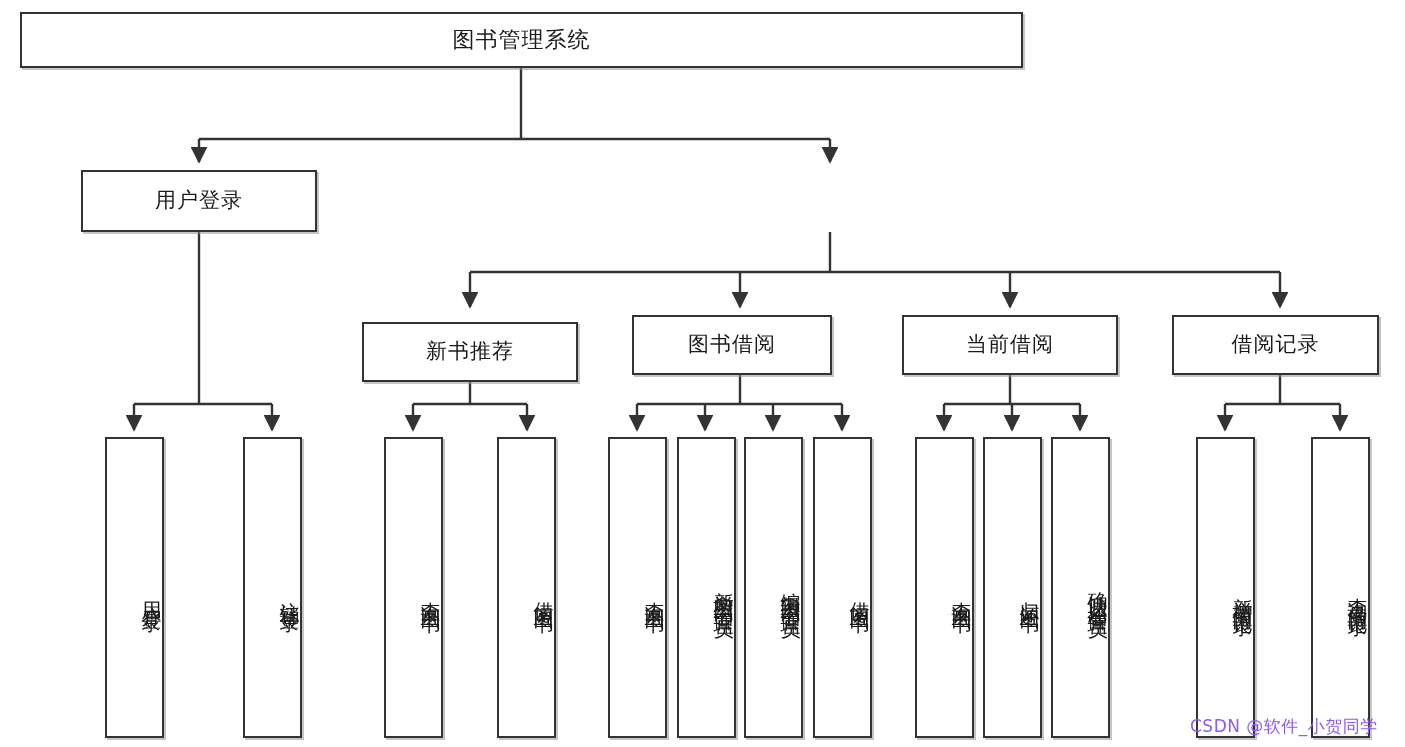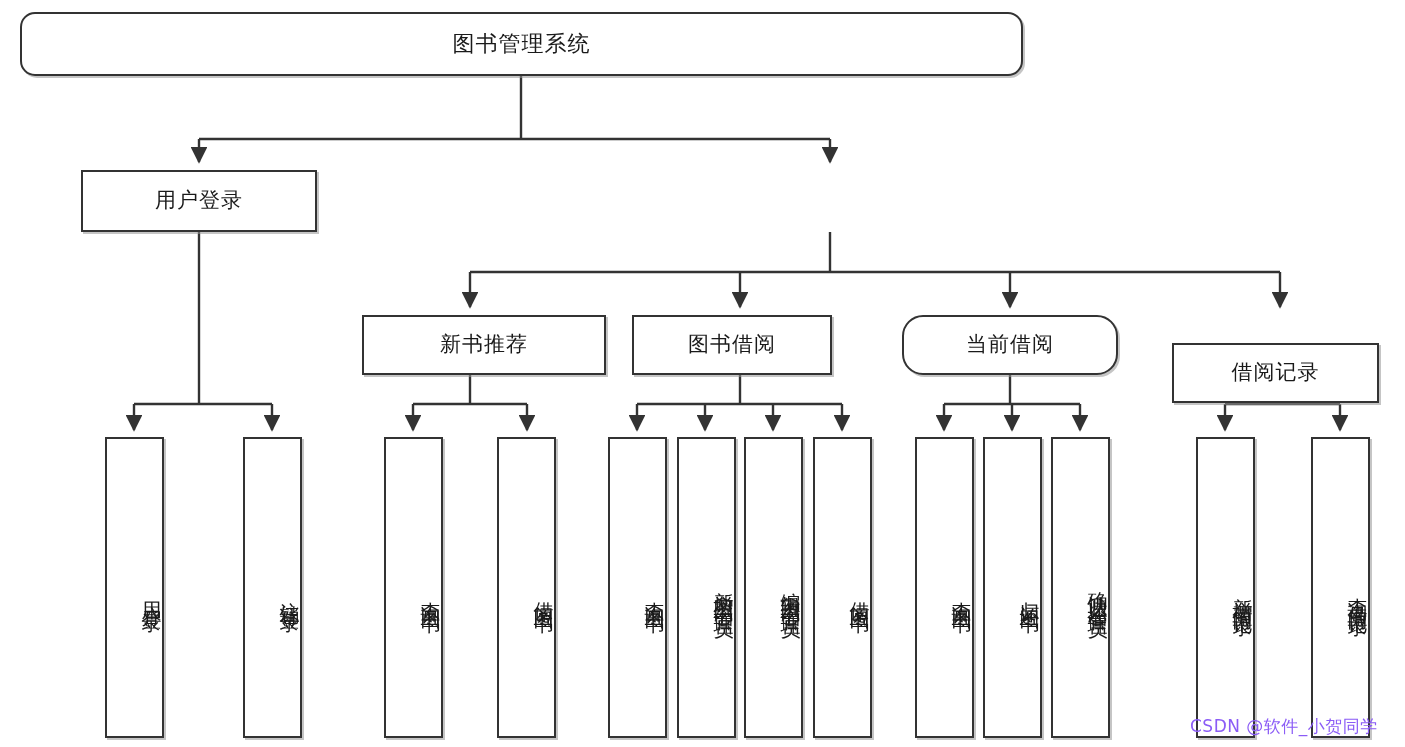--- a/index.html
+++ b/index.html
@@ -117,38 +117,38 @@
       <path d="M 1012 404 L 1012 430" marker-end="url(#arrow)"></path>
       <path d="M 1080 404 L 1080 430" marker-end="url(#arrow)"></path>
 
       <path d="M 1280 375 L 1280 404"></path>
       <path d="M 1225 404 L 1340 404"></path>
       <path d="M 1225 404 L 1225 430" marker-end="url(#arrow)"></path>
       <path d="M 1340 404 L 1340 430" marker-end="url(#arrow)"></path>
     </g>
   </svg>
 
-  <div class="node h root" style="left:20px; top:12px; width:1003px; height:64px;border-radius:15px;">
+  <div class="node h root" style="left:20px; top:12px; width:1003px; height:56px;">
     <span>图书管理系统</span>
   </div>
 
   <div class="node h" style="left:81px; top:170px; width:236px; height:62px;">
     <span>用户登录</span>
   </div>
 
-  <div class="node h" style="left:362px; top:315px; width:244px; height:60px;text-align:right;">
+  <div class="node h" style="left:362px; top:322px; width:216px; height:60px;text-align:right;">
     <span>新书推荐</span>
   </div>
   <div class="node h" style="left:632px; top:315px; width:200px; height:60px;">
     <span>图书借阅</span>
   </div>
-  <div class="node h" style="left:902px; top:315px; width:216px; height:60px;border-radius:21px;">
+  <div class="node h" style="left:902px; top:315px; width:216px; height:60px;">
     <span>当前借阅</span>
   </div>
-  <div class="node h" style="left:1172px; top:315px; width:207px; height:60px;margin-top:28px;">
+  <div class="node h" style="left:1172px; top:315px; width:207px; height:60px;">
     <span>借阅记录</span>
   </div>
 
   <div class="node v" style="left:105px; top:437px; width:59px; height:301px;">
     <span class="vtext">用户登录</span>
   </div>
   <div class="node v" style="left:243px; top:437px; width:59px; height:301px;">
     <span class="vtext">注销登录</span>
   </div>
 

